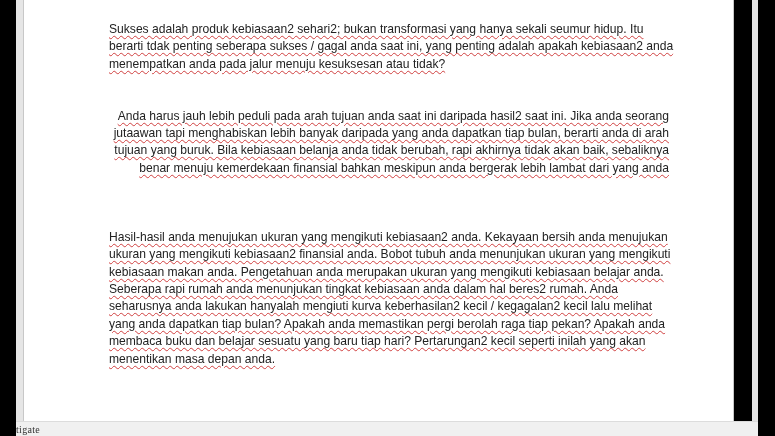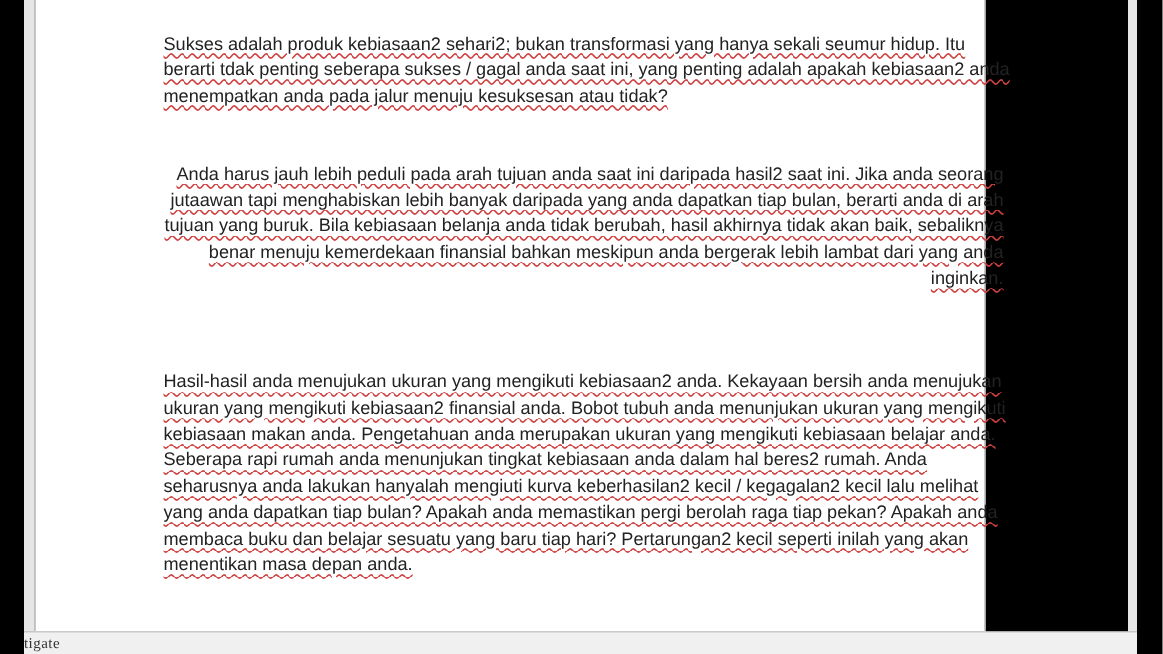--- a/index.html
+++ b/index.html
@@ -10,21 +10,21 @@
   }
   .canvas-gray-left {
     position: absolute; left: 16px; top: 0; width: 7px; height: 421px;
     background: #e6e6e6;
   }
   .canvas-gray-right {
     position: absolute; left: 752px; top: 0; width: 6px; height: 421px;
     background: #e6e6e6;
   }
   .page {
-    position: absolute; left: 23px; top: 0; width: 634px; height: 421px;
+    position: absolute; left: 23px; top: 0; width: 711px; height: 421px;
     background: #ffffff;
     border-left: 1px solid #c8c8c8;
     border-right: 1px solid #c8c8c8;
     box-sizing: border-box;
   }
   .text-body {
     position: absolute; left: 85px; top: 21px; width: 560px;
     font-size: 12.1px; line-height: 17.35px; color: #222222;
   }
   .para { margin: 0; white-space: nowrap; }
@@ -51,23 +51,22 @@
 <div class="page">
   <div class="text-body">
     <p class="para p1">
       <span class="line sq">Sukses adalah produk kebiasaan2 sehari2; bukan transformasi yang hanya sekali seumur hidup. Itu</span>
       <span class="line sq">berarti tdak penting seberapa sukses / gagal anda saat ini, yang penting adalah apakah kebiasaan2 anda</span>
       <span class="line sq">menempatkan anda pada jalur menuju kesuksesan atau tidak?</span>
     </p>
     <p class="para p2">
       <span class="line sq">Anda harus jauh lebih peduli pada arah tujuan anda saat ini daripada hasil2 saat ini. Jika anda seorang</span>
       <span class="line sq">jutaawan tapi menghabiskan lebih banyak daripada yang anda dapatkan tiap bulan, berarti anda di arah</span>
-      <span class="line sq">tujuan yang buruk. Bila kebiasaan belanja anda tidak berubah, hasil akhirnya tidak akan baik, sebaliknya</span>
+      <span class="line sq">tujuan yang buruk. Bila kebiasaan belanja anda tidak berubah, rapi akhirnya tidak akan baik, sebaliknya</span>
       <span class="line sq">benar menuju kemerdekaan finansial bahkan meskipun anda bergerak lebih lambat dari yang anda</span>
-      <span class="line sq">inginkan.</span>
     </p>
     <p class="para p3">
       <span class="line sq">Hasil-hasil anda menujukan ukuran yang mengikuti kebiasaan2 anda. Kekayaan bersih anda menujukan</span>
       <span class="line sq">ukuran yang mengikuti kebiasaan2 finansial anda. Bobot tubuh anda menunjukan ukuran yang mengikuti</span>
       <span class="line sq">kebiasaan makan anda. Pengetahuan anda merupakan ukuran yang mengikuti kebiasaan belajar anda.</span>
       <span class="line sq">Seberapa rapi rumah anda menunjukan tingkat kebiasaan anda dalam hal beres2 rumah. Anda</span>
       <span class="line sq">seharusnya anda lakukan hanyalah mengiuti kurva keberhasilan2 kecil / kegagalan2 kecil lalu melihat</span>
       <span class="line sq">yang anda dapatkan tiap bulan? Apakah anda memastikan pergi berolah raga tiap pekan? Apakah anda</span>
       <span class="line sq">membaca buku dan belajar sesuatu yang baru tiap hari? Pertarungan2 kecil seperti inilah yang akan</span>
       <span class="line sq">menentikan masa depan anda.</span>

